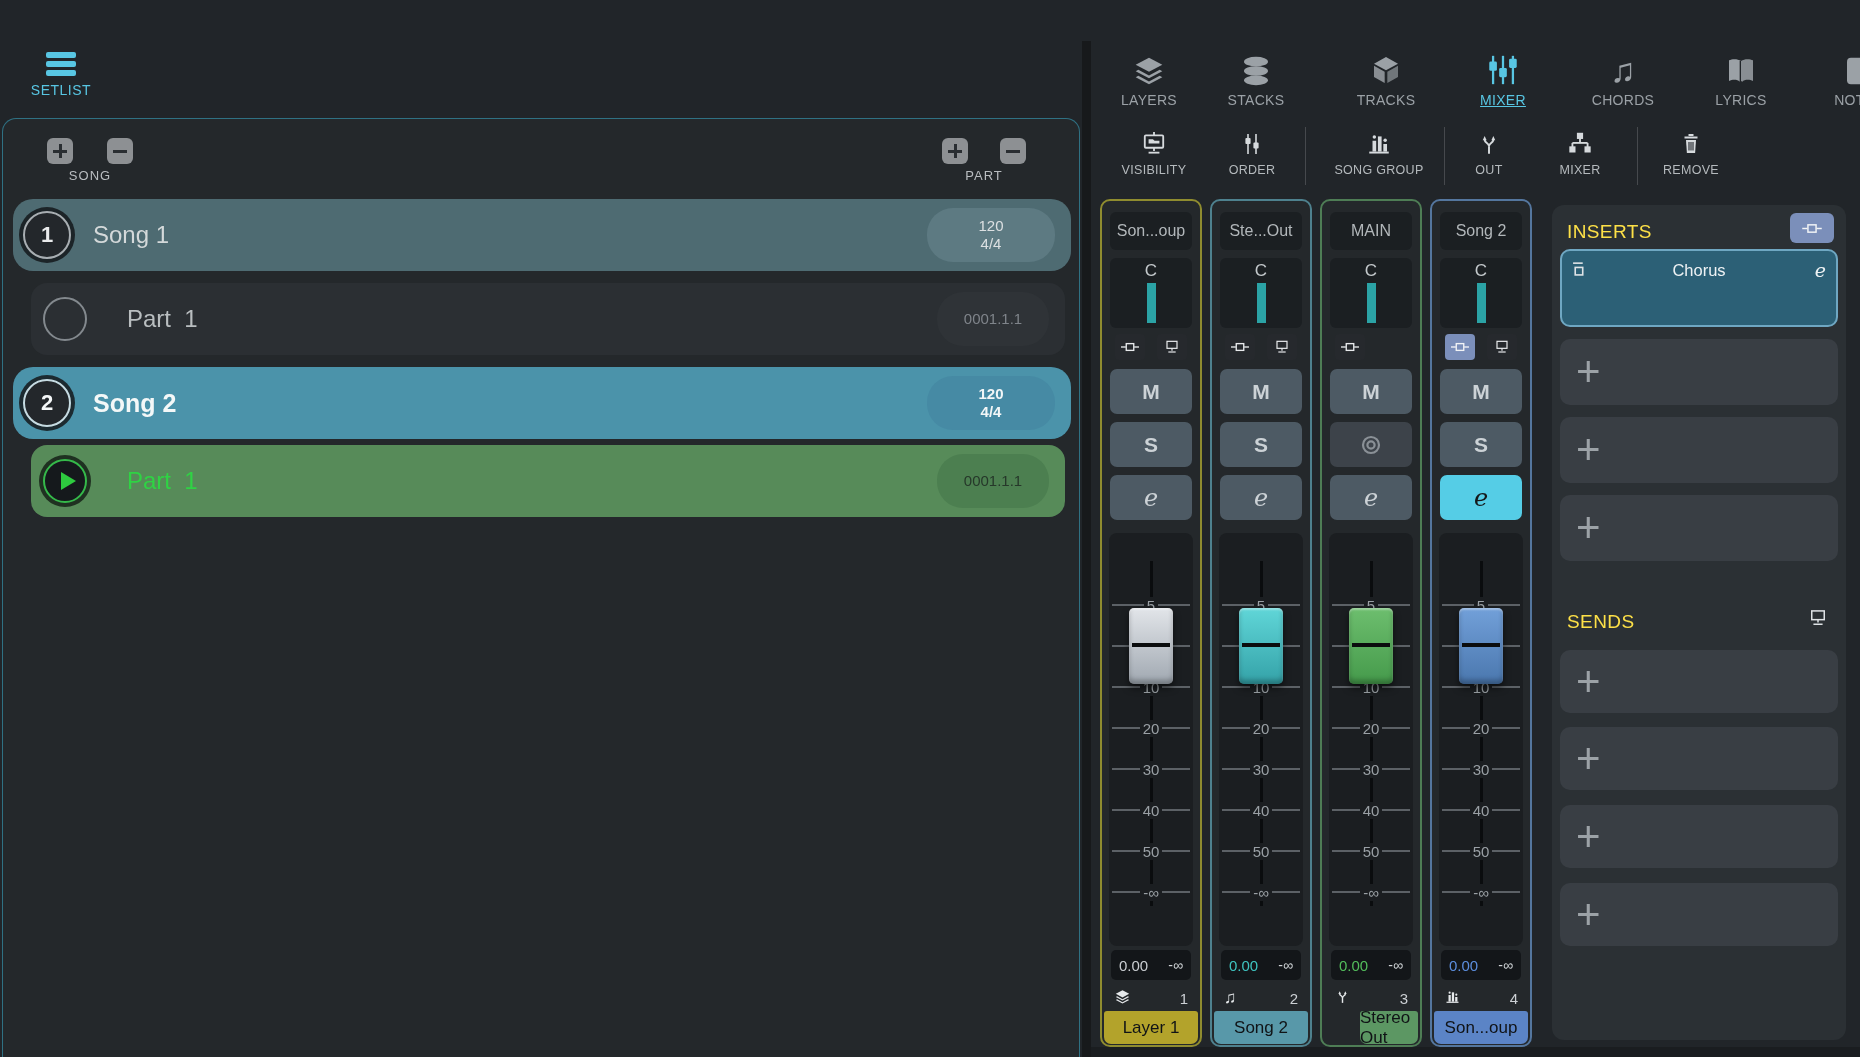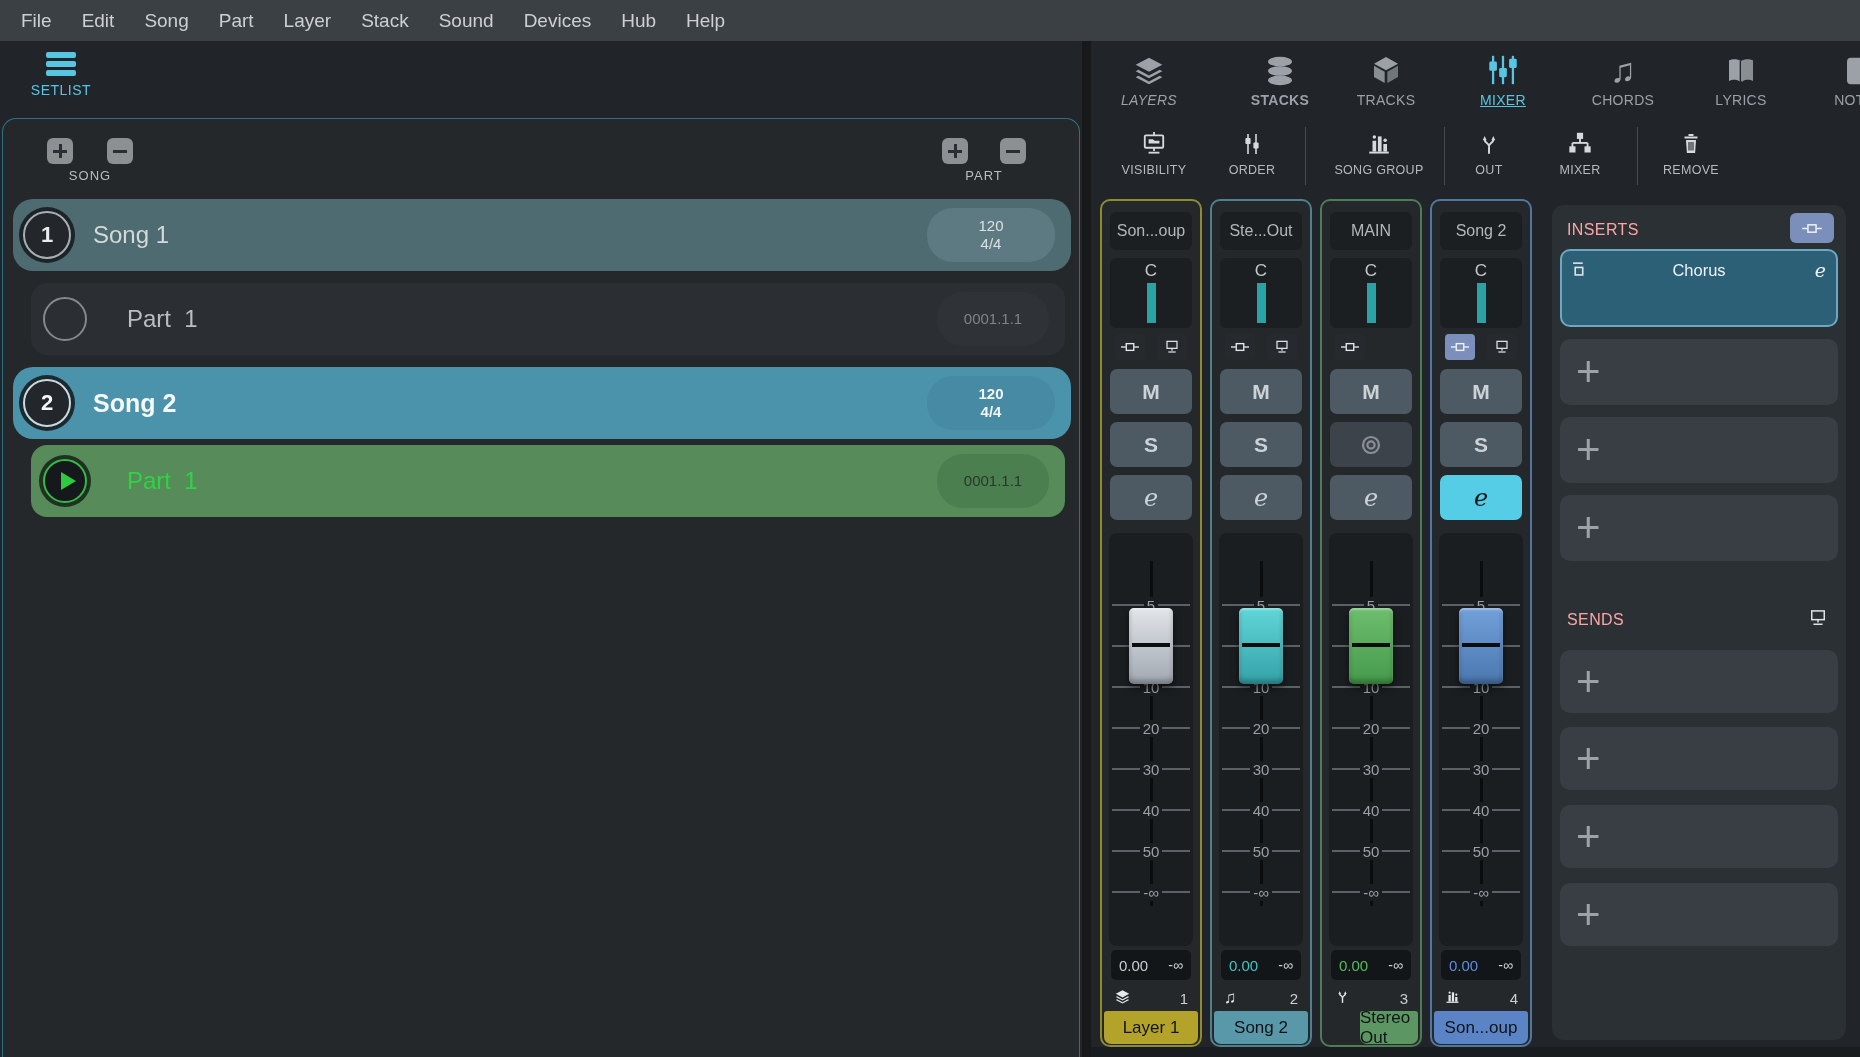--- a/index.html
+++ b/index.html
@@ -107,51 +107,39 @@
   .ch-val .inf { color:#cfd3d6; font-size:14px; }
   .ch-meta { position:absolute; left:12px; right:12px; top:785px; height:24px; display:flex;
              align-items:center; justify-content:space-between; color:#ccd0d4; font-size:15px; }
   .ch-label { position:absolute; left:2px; right:2px; top:810px; height:33px;
               border-radius:3px 3px 7px 7px; display:flex; align-items:center; justify-content:center;
               font-weight:normal; font-size:17px; color:#101316; }
 
   
   .fx-panel { position:absolute; left:1552px; top:205px; width:294px; height:835px;
               background:#2b3034; border-radius:12px; }
-  .fx-title { position:absolute; left:15px; color:#fca5a5; font-size:16px; letter-spacing:.4px; }
+  .fx-title { position:absolute; left:15px; color:#fde047; font-size:19px; letter-spacing:.4px; }
   .fx-hdr-btn { position:absolute; right:12px; top:8px; width:44px; height:30px; background:var(--hl);
                 border-radius:6px; display:flex; align-items:center; justify-content:center; }
   .plugin-slot { position:absolute; left:8px; width:278px; height:78px; background:#2c6076;
                  border:2px solid #6fa7c2; border-radius:10px; }
   .plugin-top { position:absolute; left:10px; right:10px; top:8px; height:22px; display:flex;
                 align-items:center; justify-content:space-between; color:#eef2f4; }
   .plugin-name { position:absolute; left:0; right:0; text-align:center; font-size:16.5px; }
   .plugin-e { font-family:"DejaVu Serif", serif; font-style:italic; font-size:19px; z-index:2; }
   .empty-slot { position:absolute; left:8px; width:278px; background:#393e44; border-radius:10px; }
   .empty-slot .plus { position:absolute; left:16px; top:50%; transform:translateY(-50%);
                       color:#9ca2a7; font-size:42px; font-weight:200; line-height:40px; }
   .sends-ic { position:absolute; right:18px; }
 </style>
 </head>
 <body>
 
 <div class="screen" style="--accent:#58c6e3; --hl:#7b8fba; --eact:#55cde6; --play:#2ecb3f;">
 
-  <div class="menubar">
-    <span class="menu-item">File</span>
-    <span class="menu-item">Edit</span>
-    <span class="menu-item">Song</span>
-    <span class="menu-item">Part</span>
-    <span class="menu-item">Layer</span>
-    <span class="menu-item">Stack</span>
-    <span class="menu-item">Sound</span>
-    <span class="menu-item">Devices</span>
-    <span class="menu-item">Hub</span>
-    <span class="menu-item">Help</span>
-  </div>
 
   <div class="setlist-tab">
     <div class="setlist-icon">
         <i></i>
         <i></i>
         <i></i>
       </div>
     <div class="setlist-label">SETLIST</div>
   </div>
 
@@ -208,31 +196,31 @@
       <div class="row-title" style="left:96px; font-size:24px; color:#2fd344;">Part  1</div>
       <div class="row-badge" style="width:112px; background:#4c7f50; color:#26382a;">
         <span>0001.1.1</span>
       </div>
     </div>
   </div>
 
   <div class="vdivider"></div>
 
   <div class="view-tabs">
-    <div class="vtab" style="left:2px;font-style:italic;">
+    <div class="vtab" style="left:2px;">
       <div class="ic">
         <svg width="34" height="32" viewBox="0 0 24 24" fill="#9ba1a6">
           <path d="M12 2 22 7.3 12 12.6 2 7.3Z"></path>
           <path d="M4 11 12 15.4 20 11 22 12.1 12 17.4 2 12.1Z"></path>
           <path d="M4 15.5 12 19.9 20 15.5 22 16.6 12 21.9 2 16.6Z"></path>
         </svg>
       </div>
       <div class="lbl">LAYERS</div>
     </div>
-    <div class="vtab" style="left:133px;font-weight:bold;">
+    <div class="vtab" style="left:109px;">
       <div class="ic">
         <svg width="34" height="32" viewBox="0 0 24 24" fill="#9ba1a6">
           <ellipse cx="12" cy="5" rx="9" ry="3.6"></ellipse>
           <ellipse cx="12" cy="12" rx="9" ry="3.6"></ellipse>
           <ellipse cx="12" cy="19" rx="9" ry="3.6"></ellipse>
         </svg>
       </div>
       <div class="lbl">STACKS</div>
     </div>
     <div class="vtab" style="left:239px;">

